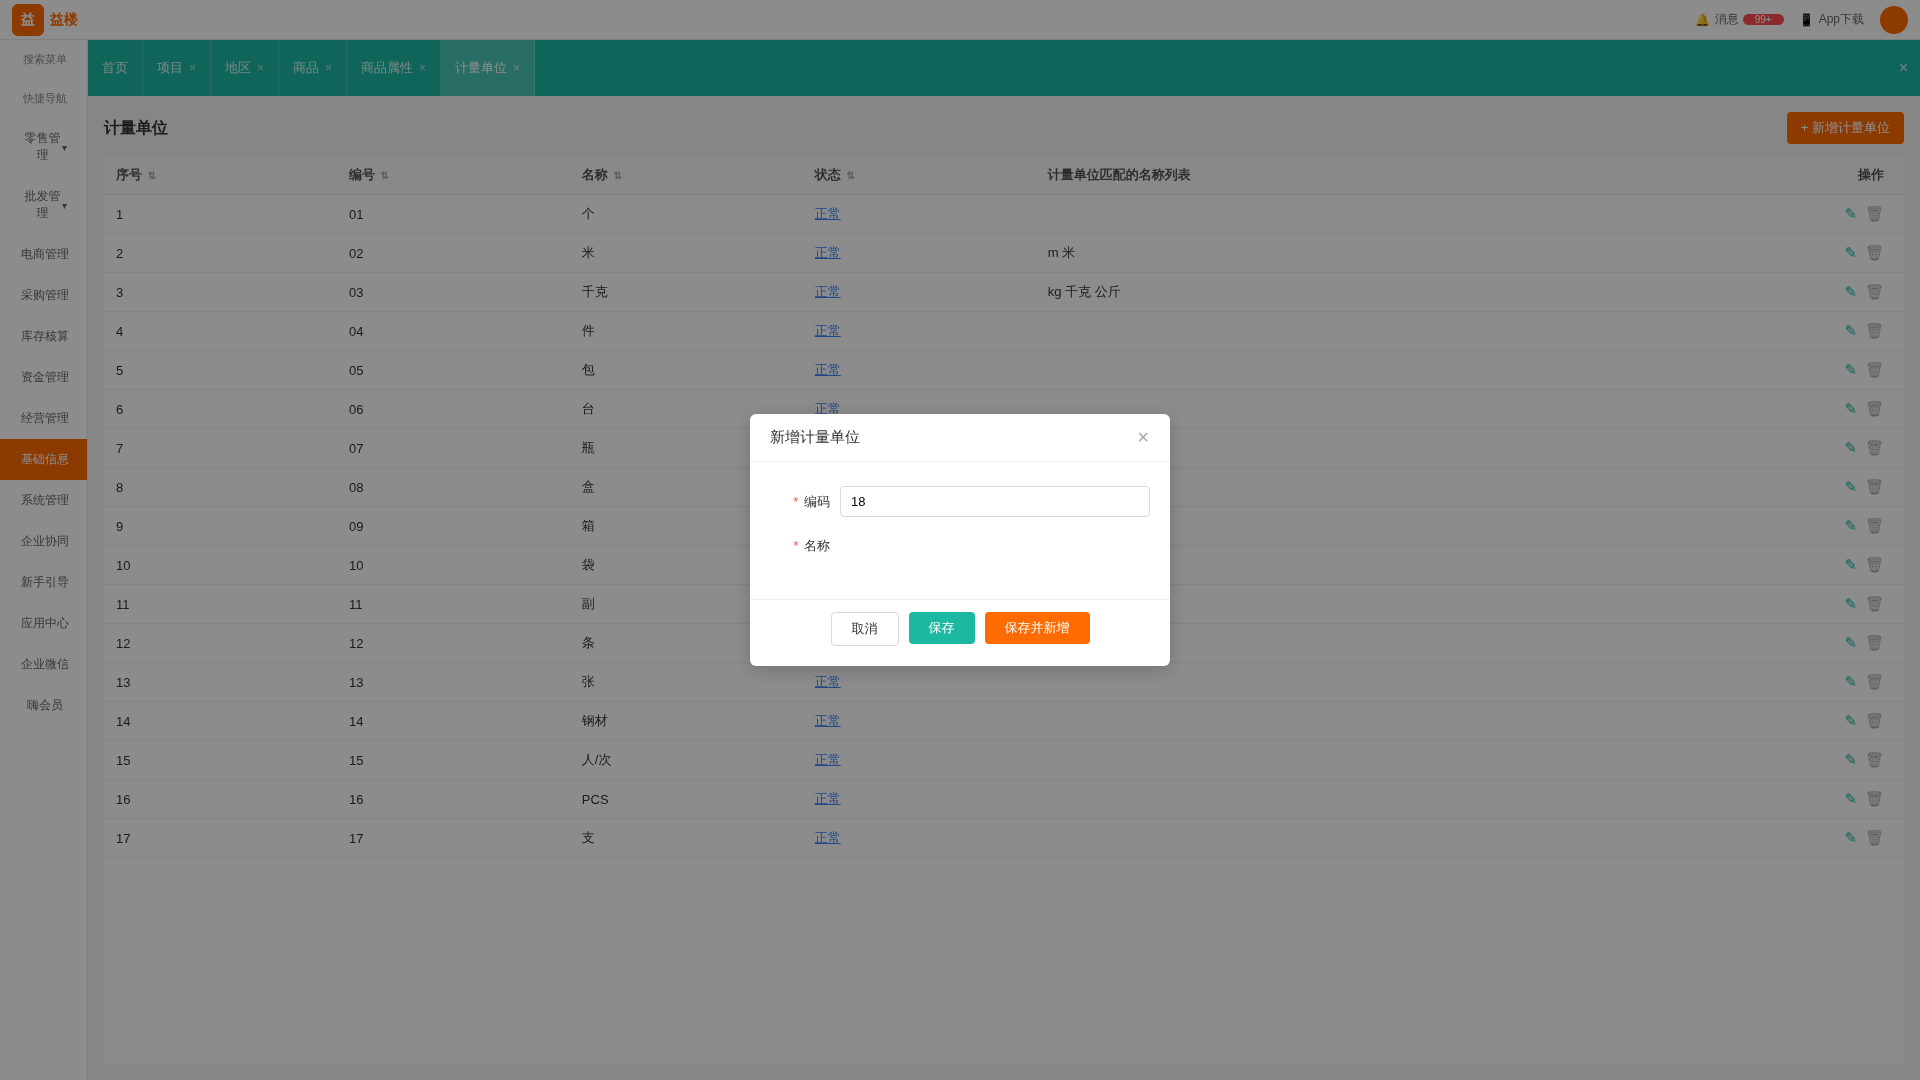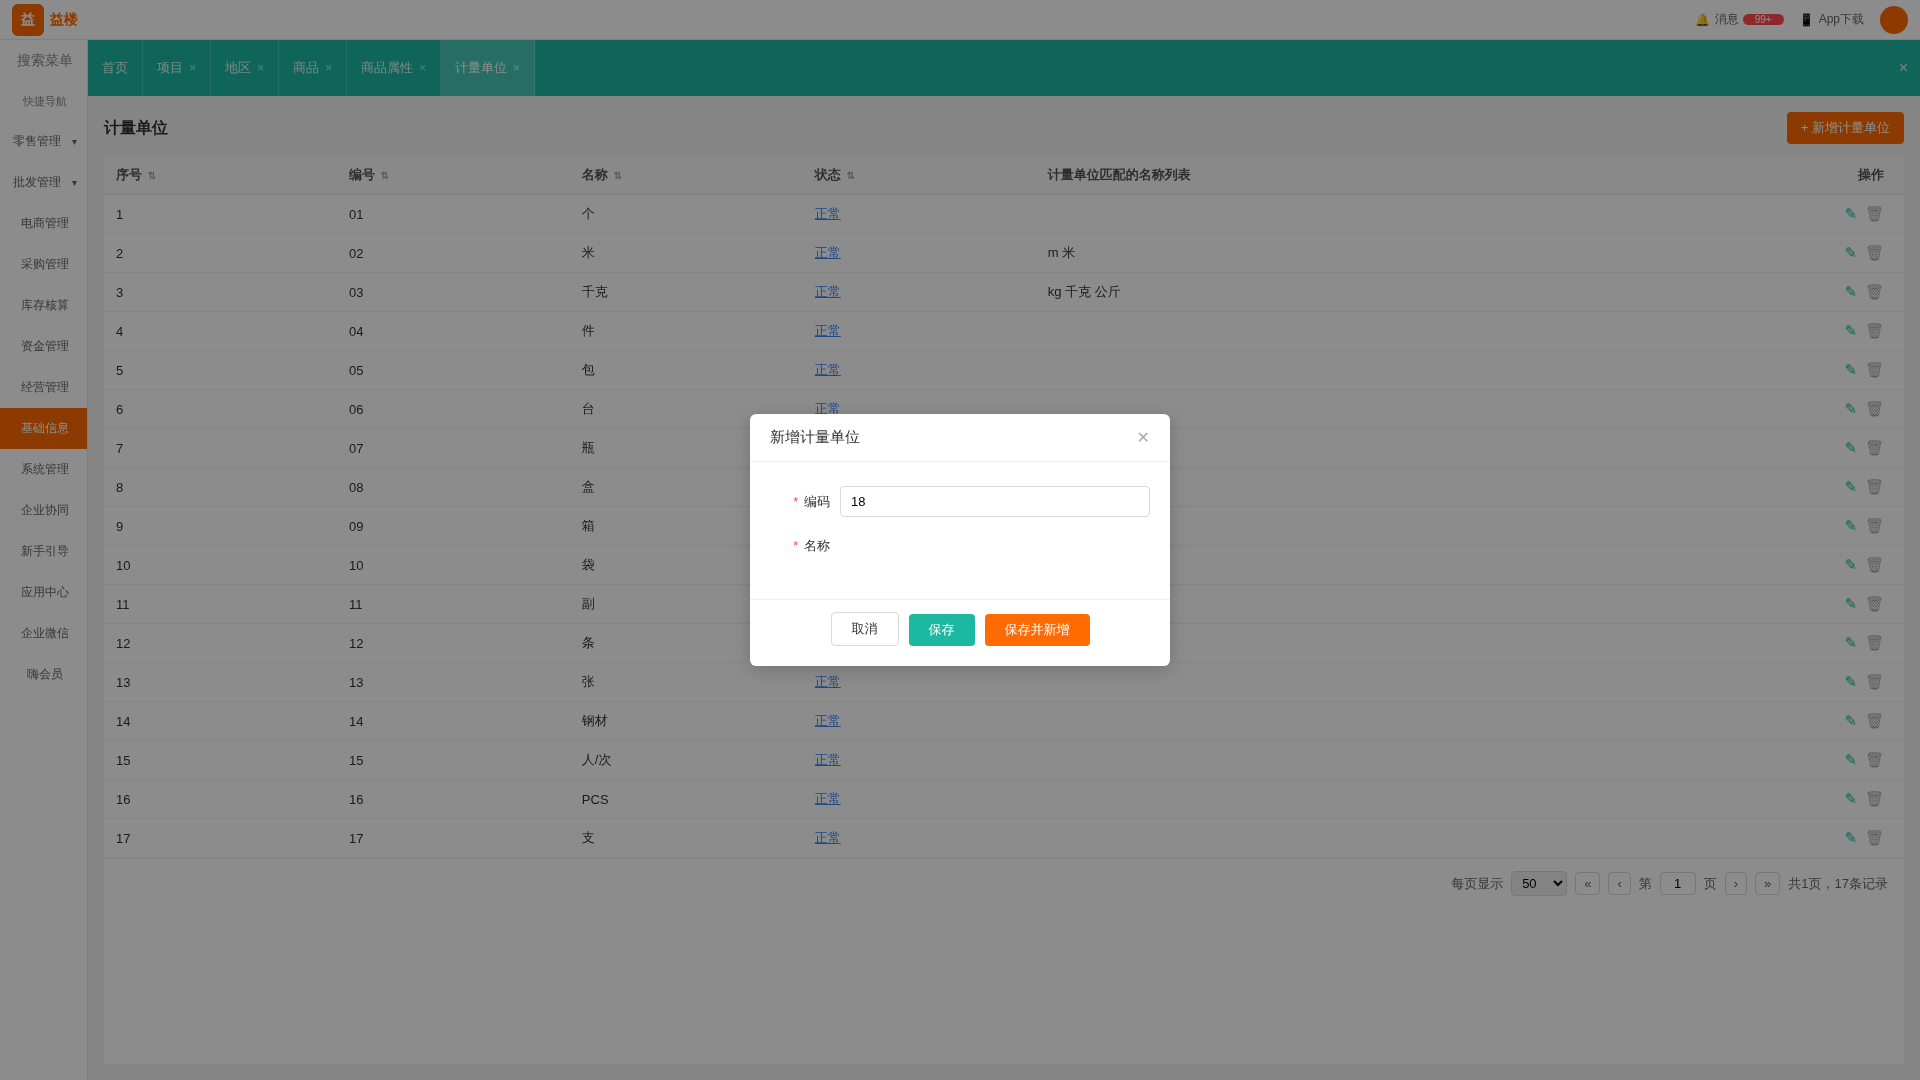--- a/index.html
+++ b/index.html
@@ -16,21 +16,21 @@
     .badge { background: #ff4d4f; color: white; border-radius: 8px; padding: 0 12px; font-size: 10px; min-width: 16px; text-align: center; }
     .avatar { width: 28px; height: 28px; background: #ff6b00; border-radius: 50%; }
 
     
     .main-layout { display: flex; flex: 1; overflow: hidden; }
 
     
     .sidebar { width: 88px; background: #fff; border-right: 1px solid #e8e8e8; display: flex; flex-direction: column; overflow-y: auto; flex-shrink: 0; }
     .sidebar-item { padding: 12px 8px; text-align: center; cursor: pointer; font-size: 12px; color: #666; border-left: 3px solid transparent; }
     .sidebar-item.active { background: #ff6b00; color: white; border-left-color: #ff6b00; }
-    .sidebar-item.has-sub { display: flex; justify-content: space-between; align-items: center; padding: 12px 10px; }
+    .sidebar-item.has-sub { display: flex; justify-content: space-between; align-items: center; padding: 12px 20px; }
 
     
     .content-area { flex: 1; display: flex; flex-direction: column; overflow: hidden; }
 
     
     .tab-bar { height: 56px; background: #1db8a2; display: flex; align-items: stretch; padding: 0 0; flex-shrink: 0; }
     .tab-item { display: flex; align-items: center; padding: 0 14px; gap: 6px; font-size: 13px; color: rgba(255,255,255,0.85); cursor: pointer; border-right: 1px solid rgba(255,255,255,0.2); white-space: nowrap; }
     .tab-item.active { background: rgba(255,255,255,0.2); color: white; }
     .tab-item .close-tab { font-size: 12px; opacity: 0.7; cursor: pointer; }
     .tab-close-all { margin-left: auto; display: flex; align-items: center; padding: 0 12px; color: rgba(255,255,255,0.8); cursor: pointer; font-size: 16px; }
@@ -66,21 +66,21 @@
     .modal { background: white; border-radius: 6px; width: 420px; box-shadow: 0 4px 20px rgba(0,0,0,0.2); }
     .modal-header { display: flex; align-items: center; justify-content: space-between; padding: 14px 20px; border-bottom: 1px solid #f0f0f0; }
     .modal-title { font-size: 15px; font-weight: 500; color: #333; }
     .modal-close { cursor: pointer; color: #aaa; font-size: 16px; }
     .modal-body { padding: 24px 20px; }
     .form-row { display: flex; align-items: center; margin-bottom: 20px; }
     .form-label { width: 60px; text-align: right; font-size: 13px; color: #333; margin-right: 10px; }
     .required { color: #ff4d4f; margin-right: 2px; }
     .form-input { flex: 1; border: 1px solid #d9d9d9; border-radius: 4px; padding: 7px 10px; font-size: 13px; outline: none; }
     .form-input.name-input { border-color: #ff6b00; }
-    .modal-footer { display: flex; align-items: flex-end; justify-content: center; padding: 12px 20px 20px; gap: 10px; border-top: 1px solid #f0f0f0; }
+    .modal-footer { display: flex; align-items: flex-start; justify-content: center; padding: 12px 20px 20px; gap: 10px; border-top: 1px solid #f0f0f0; }
     .btn-cancel { border: 1px solid #d9d9d9; background: white; color: #333; padding: 7px 20px; border-radius: 4px; cursor: pointer; font-size: 13px; }
     .btn-save { background: #1db8a2; color: white; border: none; padding: 7px 20px; border-radius: 4px; cursor: pointer; font-size: 13px; }
     .btn-save-new { background: #ff6b00; color: white; border: none; padding: 7px 20px; border-radius: 4px; cursor: pointer; font-size: 13px; }
 
     
     .sub-arrow { font-size: 10px; }
   </style>
 </head>
 <body>
 
@@ -103,21 +103,21 @@
       <span>📱</span>
       <span>App下载</span>
     </div>
     <div class="avatar"></div>
   </div>
 </div>
 
 <div class="main-layout">
 
   <div class="sidebar">
-    <div class="sidebar-item" style="font-size:14px; color:#888;">搜索菜单</div>
+    <div class="sidebar-item" style="font-size:11px; color:#888;">搜索菜单</div>
     <div class="sidebar-item" style="font-size:11px; color:#888;text-align:center;">快捷导航</div>
     <div class="sidebar-item has-sub">
       <span>零售管理</span>
       <span class="sub-arrow">▾</span>
     </div>
     <div class="sidebar-item has-sub">
       <span>批发管理</span>
       <span class="sub-arrow">▾</span>
     </div>
     <div class="sidebar-item">电商管理</div>
@@ -400,36 +400,20 @@
       <td style="text-align:right; padding-right:20px;">
         <div class="action-btns" style="justify-content:flex-end;">
           <span class="action-edit">✎</span>
           <span class="action-delete">🗑</span>
         </div>
       </td>
     </tr>
             </tbody>
         </table>
 
-        <div class="pagination">
-          <span>每页显示</span>
-          <select class="page-select">
-            <option>50</option>
-            <option>100</option>
-            <option>200</option>
-          </select>
-          <button class="page-btn">«</button>
-          <button class="page-btn">‹</button>
-          <span>第</span>
-          <input class="page-input" type="text" value="1" style="">
-          <span>页</span>
-          <button class="page-btn">›</button>
-          <button class="page-btn">»</button>
-          <span>共1页，17条记录</span>
-        </div>
       </div>
     </div>
   </div>
 </div>
 
 <div class="modal-overlay">
   <div class="modal">
     <div class="modal-header">
       <span class="modal-title">新增计量单位</span>
       <span class="modal-close">✕</span>

